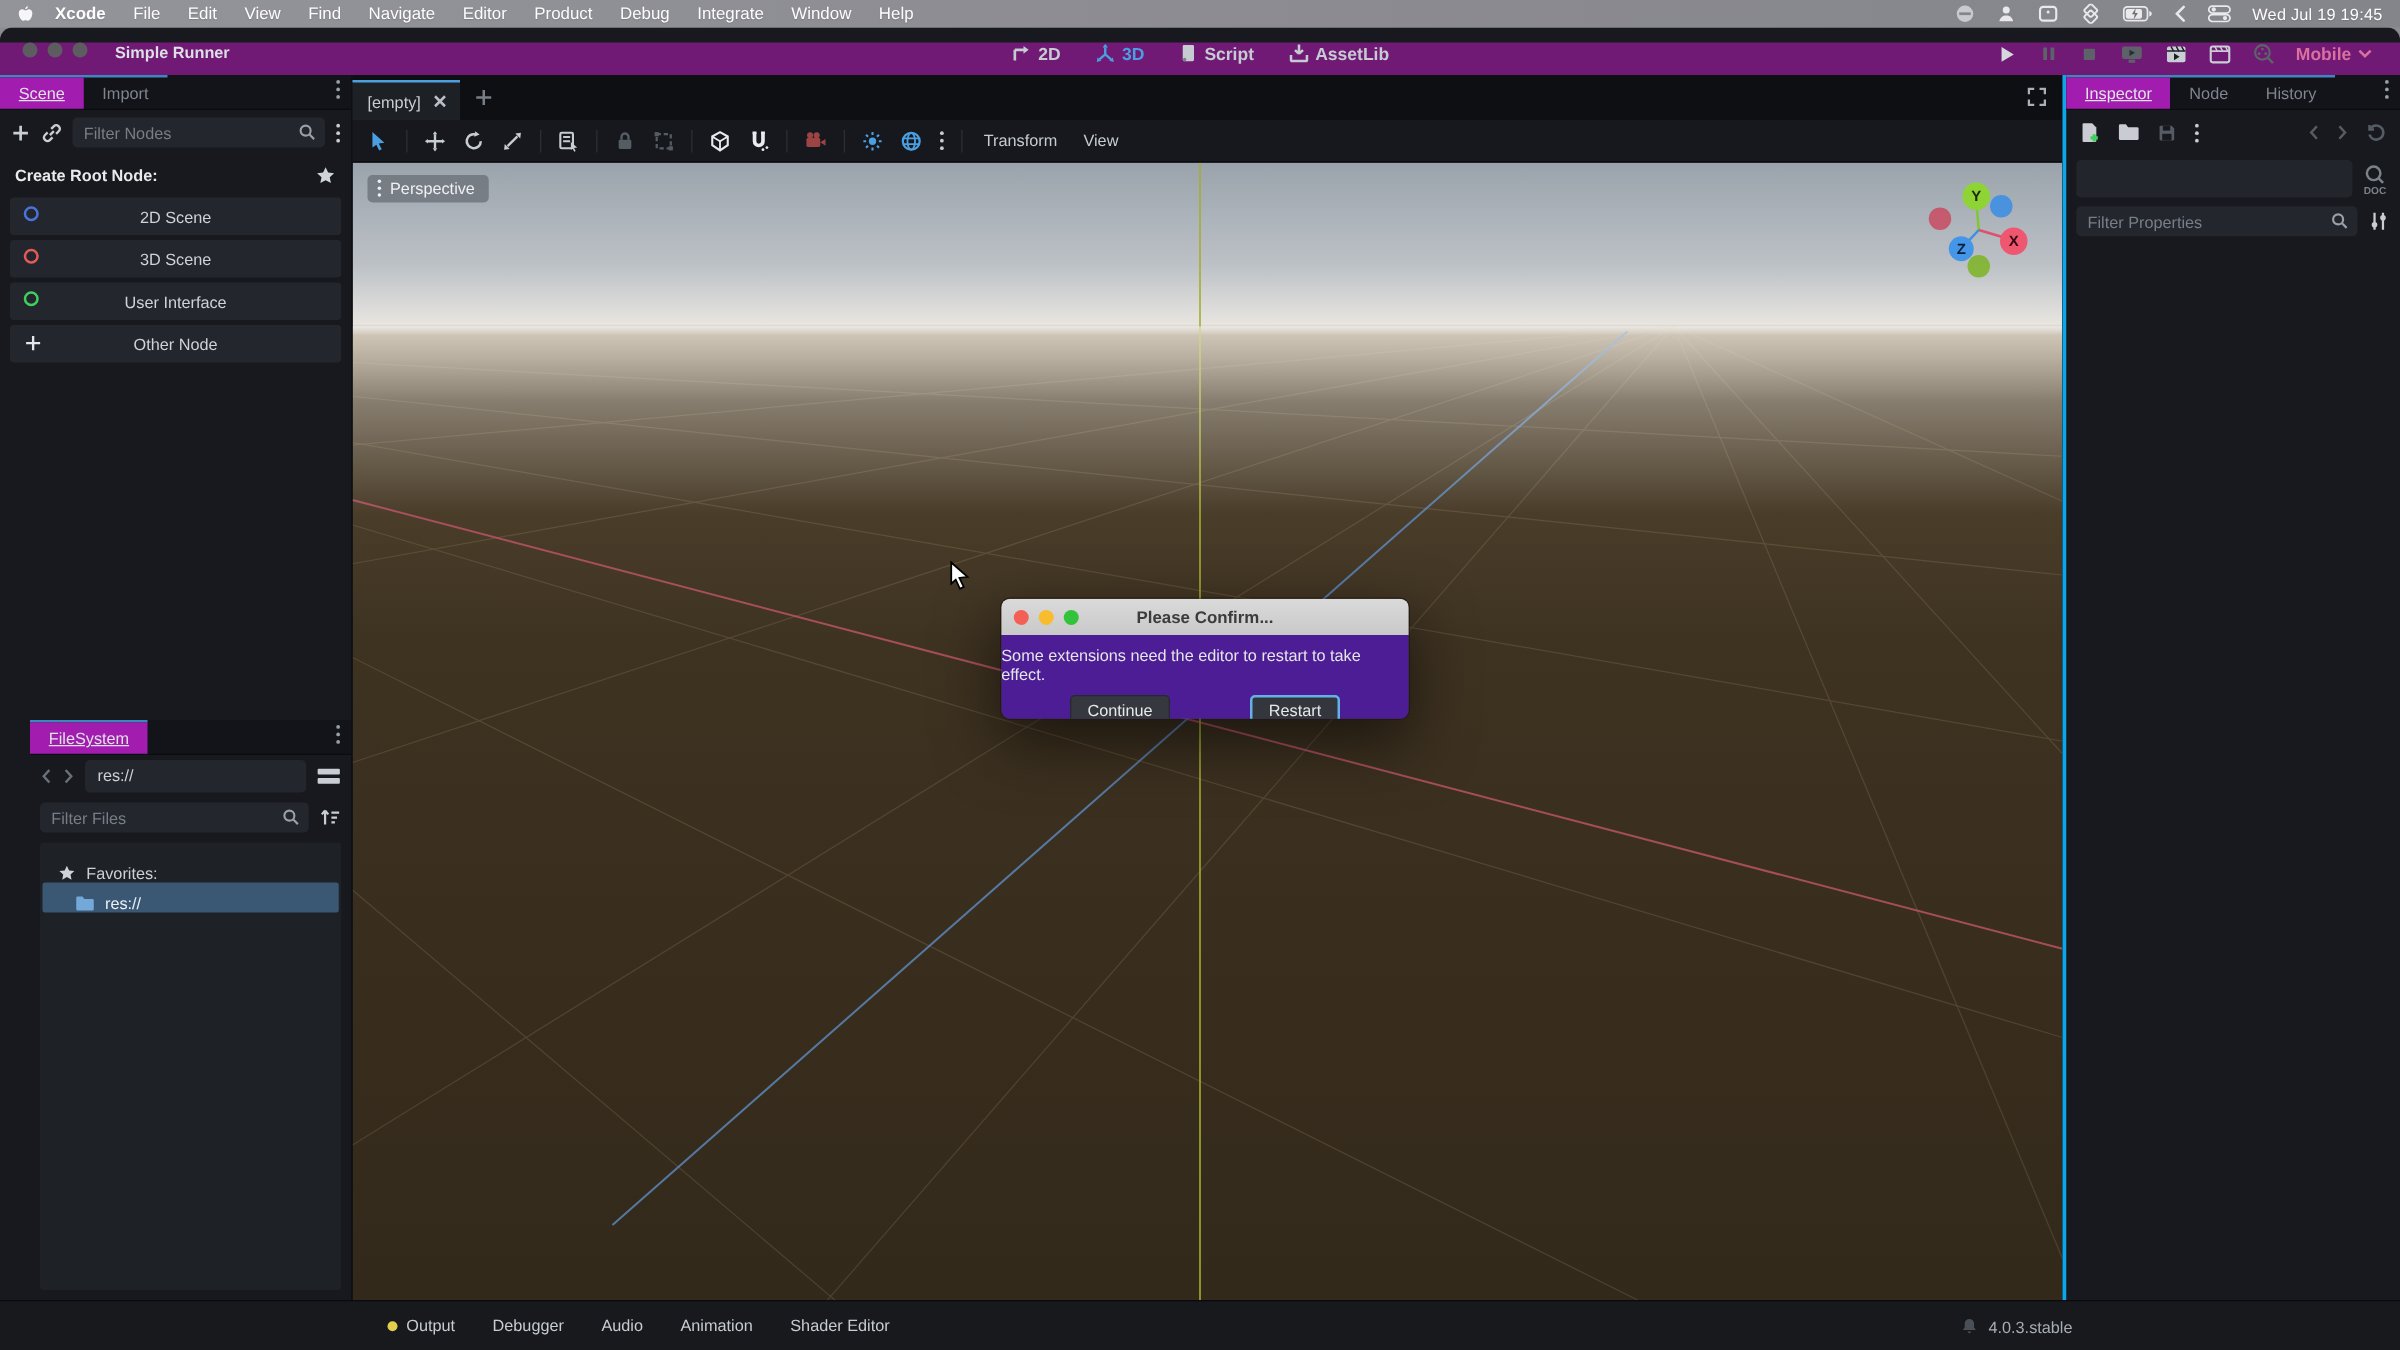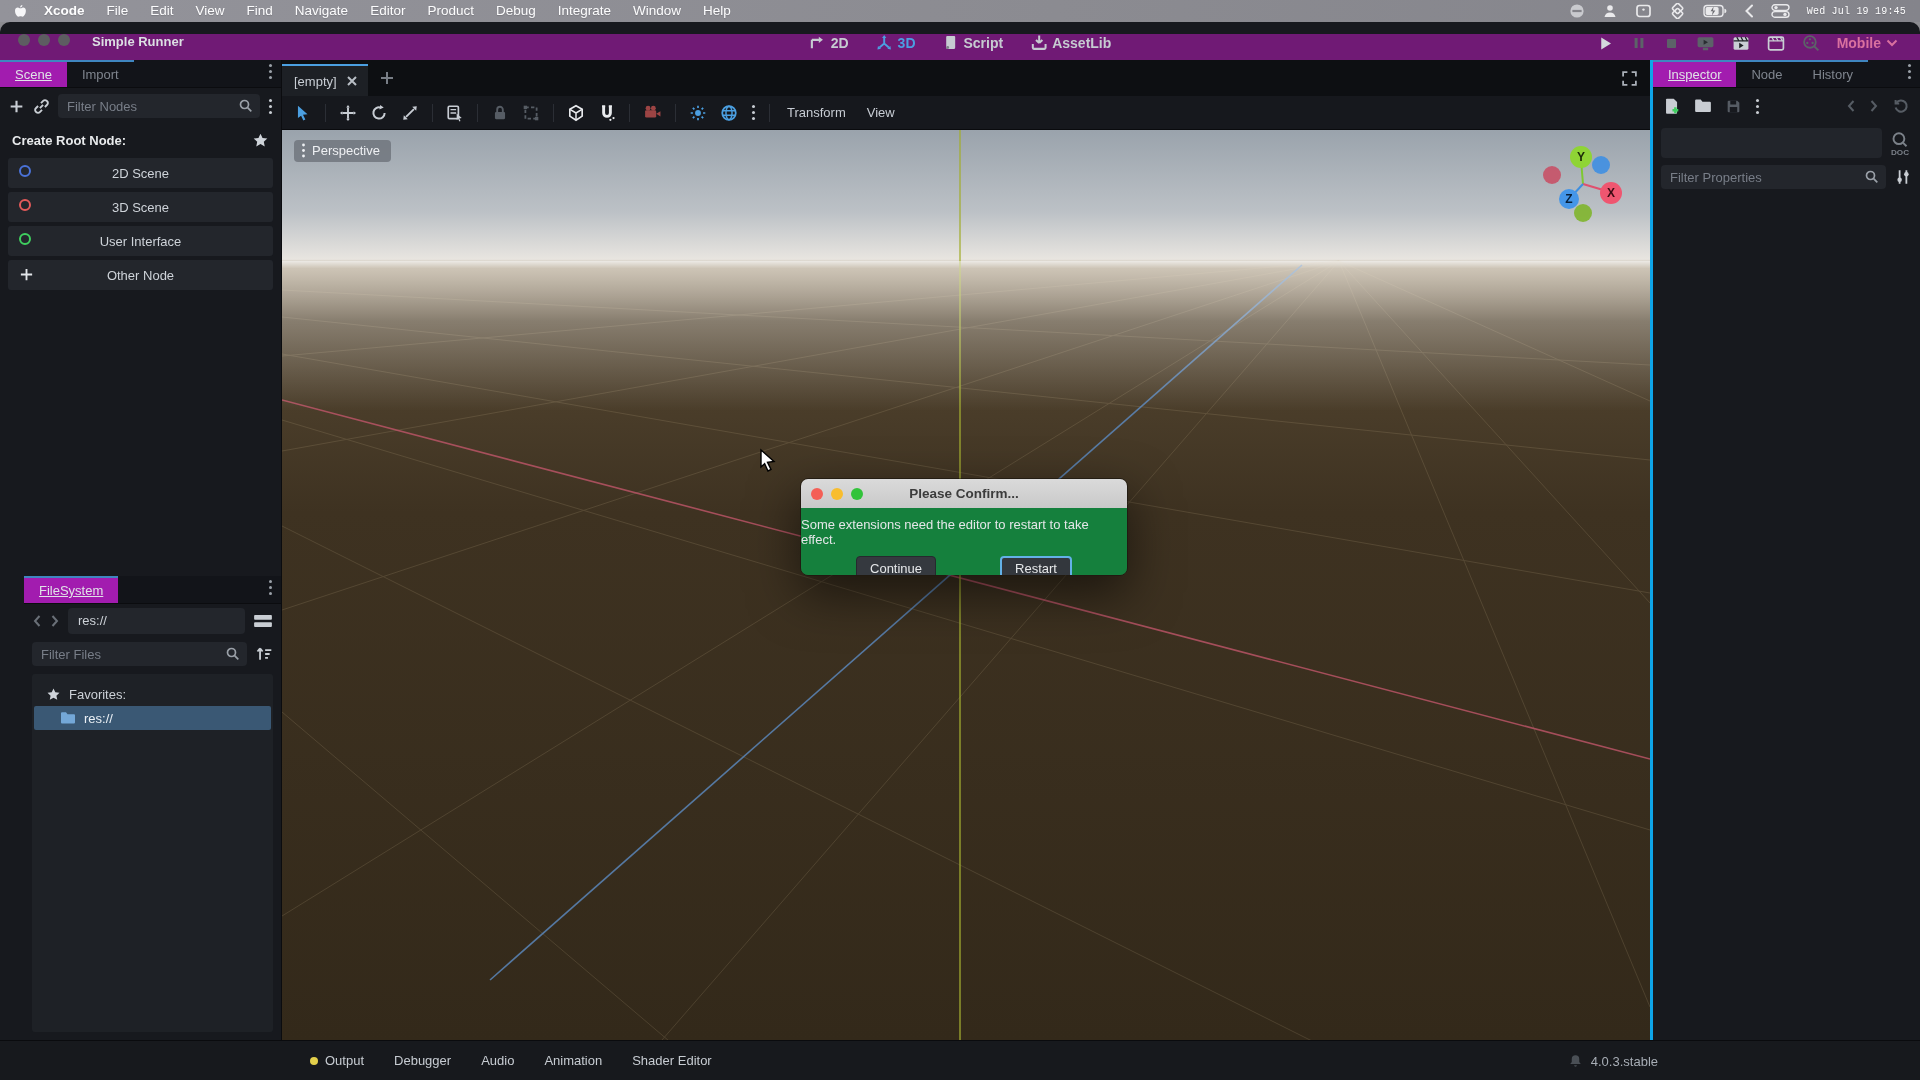--- a/index.html
+++ b/index.html
@@ -11,21 +11,21 @@
   .menubar { position:absolute; top:0; left:0; width:1920px; height:22px;
     display:flex; align-items:center; color:#fdfdfe; font-size:13.5px;
     background:linear-gradient(90deg,#93939a,#8b8b91 55%,#84848b);
     text-shadow:0 1px 1px rgba(0,0,0,.15); z-index:50; }
   .mb-left { display:flex; align-items:center; }
   .mb-item { padding:0 11px; line-height:22px; }
   .mb-item.app { font-weight:bold;text-align:right; }
   .apple { width:15px; height:17px; margin:0 6px 0 12px; }
   .mb-right { margin-left:auto; display:flex; align-items:center; gap:17px; padding-right:14px; }
   .mb-right svg { display:block; opacity:.92; }
-  .mb-clock { font-size:10px; font-weight:500; letter-spacing:.2px;font-family:Liberation Mono, monospace; }
+  .mb-clock { font-size:13px; font-weight:500; letter-spacing:.2px; }
 
   
   .window { position:absolute; top:22px; left:0; width:1920px; height:1058px;
     background:#17191e; border-radius:10px 10px 0 0; overflow:hidden;
     box-shadow:0 10px 40px rgba(0,0,0,.5); }
 
   .titlebar { position:relative; height:38px; background:#701a75;
     border-bottom:1px solid #101216; display:flex; align-items:flex-start;margin-top:12px; }
   .traffic { display:flex; gap:8px; padding-left:18px; }
   .tl { width:12px; height:12px; border-radius:50%; background:#5d5d61; }
@@ -75,21 +75,21 @@
   .ring { width:12px; height:12px; border-radius:50%; border:2.4px solid; }
   .dock-spacer { flex:1; }
 
   
   .fs-panel { flex:0 0 464px; display:flex; flex-direction:column;padding-left:24px; }
   .fs-nav { height:34px; }
   .pathbox { flex:1; height:26px; background:#23262c; border-radius:4px; color:#ccd1d7;
     font-size:13px; line-height:26px; padding:0 10px; }
   .fs-filter { height:32px; }
   .fs-tree { flex:1; margin:4px 8px 8px; background:#1e2126; border-radius:3px; padding-top:8px; }
-  .tree-row { display:flex; align-items:center; gap:8px; height:24px; padding-left:14px;
+  .tree-row { display:flex; align-items:flex-end; gap:8px; height:24px; padding-left:14px;
     font-size:13px; color:#ccd1d7; }
   .tree-row.selected { margin:0 2px; padding-left:26px; background:#3a5874; border-radius:2px; color:#eaf0f5; }
 
   
   .insp-toolbar { height:36px; gap:13px; padding:0 10px; }
   .insp-sp { flex:1; }
   .insp-name-row { height:34px; gap:6px; padding:0 8px; margin-top:2px; }
   .name-field { flex:1; height:30px; background:#22252b; border-radius:4px; }
   .insp-filter { height:34px; }
 
@@ -122,21 +122,21 @@
   .bb-version { font-size:13px; color:#a7adb5; }
 
   
   .dialog { position:absolute; left:800px; top:478px; width:328px; height:98px; z-index:80;
     border-radius:8px; overflow:hidden; box-shadow:0 18px 50px rgba(0,0,0,.55);
     border:1px solid rgba(0,0,0,.45); }
   .dlg-title { position:relative; height:29px; background:linear-gradient(#dadada,#c9c9c9);
     text-align:center; line-height:29px; font-size:13.5px; font-weight:bold; color:#3c3c3c; }
   .dlg-traffic { position:absolute; left:10px; top:8.5px; display:flex; gap:8px; }
   .dlg-tl { width:12px; height:12px; border-radius:50%; }
-  .dlg-body { height:69px; background:#15803d; display:flex; flex-direction:column; align-items:center; }
+  .dlg-body { height:69px; background:#4c1d95; display:flex; flex-direction:column; align-items:center; }
   .dlg-msg { margin-top:9px; font-size:13px; color:#e4e6e8; }
   .dlg-buttons { margin-top:9px; display:flex; gap:64px; }
   .dlg-btn { height:24px; padding:0 13px; background:#35393f; border:1px solid #26292e;
     border-radius:4px; color:#e6e8ea; font-size:13px; font-family:"Liberation Sans",sans-serif; }
   .dlg-btn.focused { border:2px solid #63b1e8; background:#33373d; }
 
   .cursor { position:absolute; left:757px; top:448px; z-index:99; }
 </style>
 </head>
 <body>

